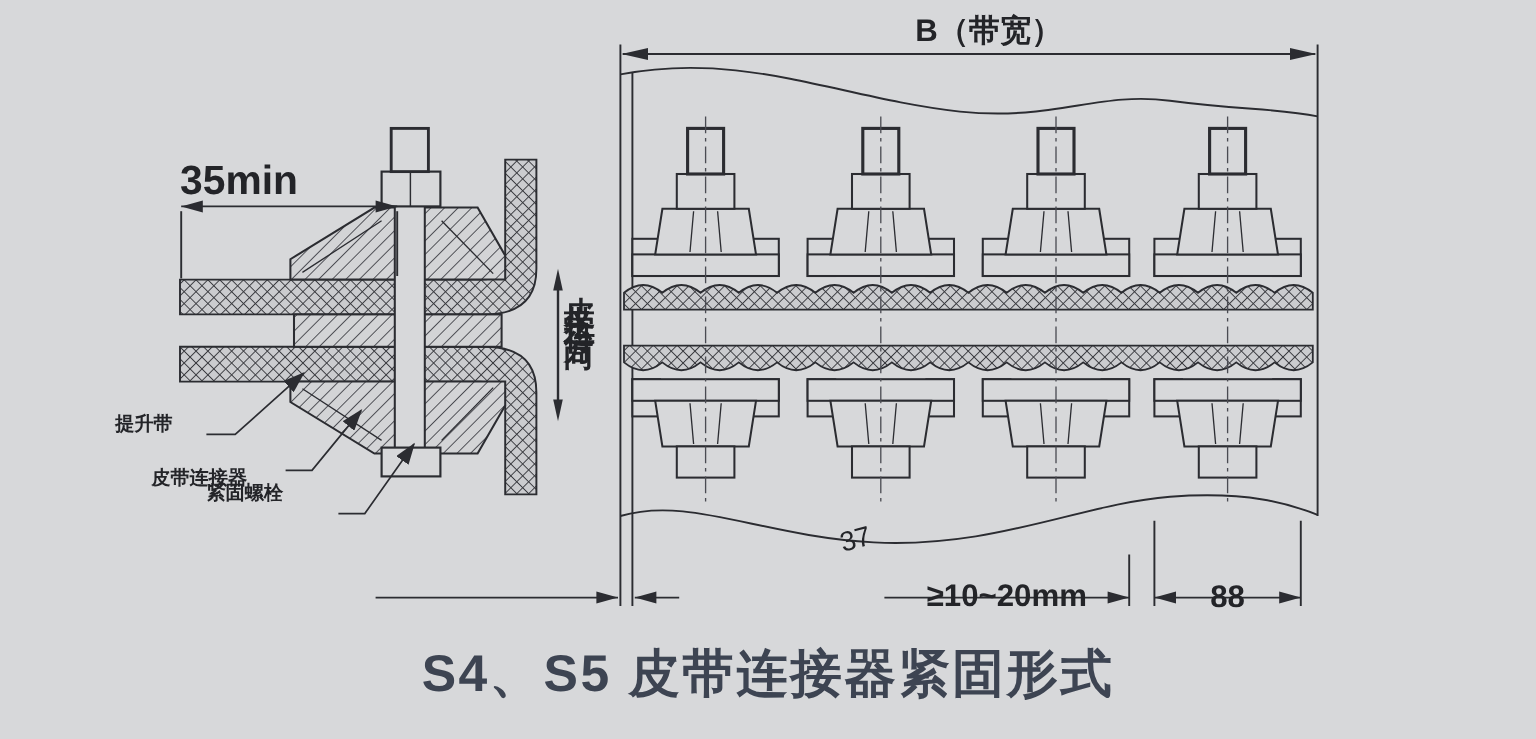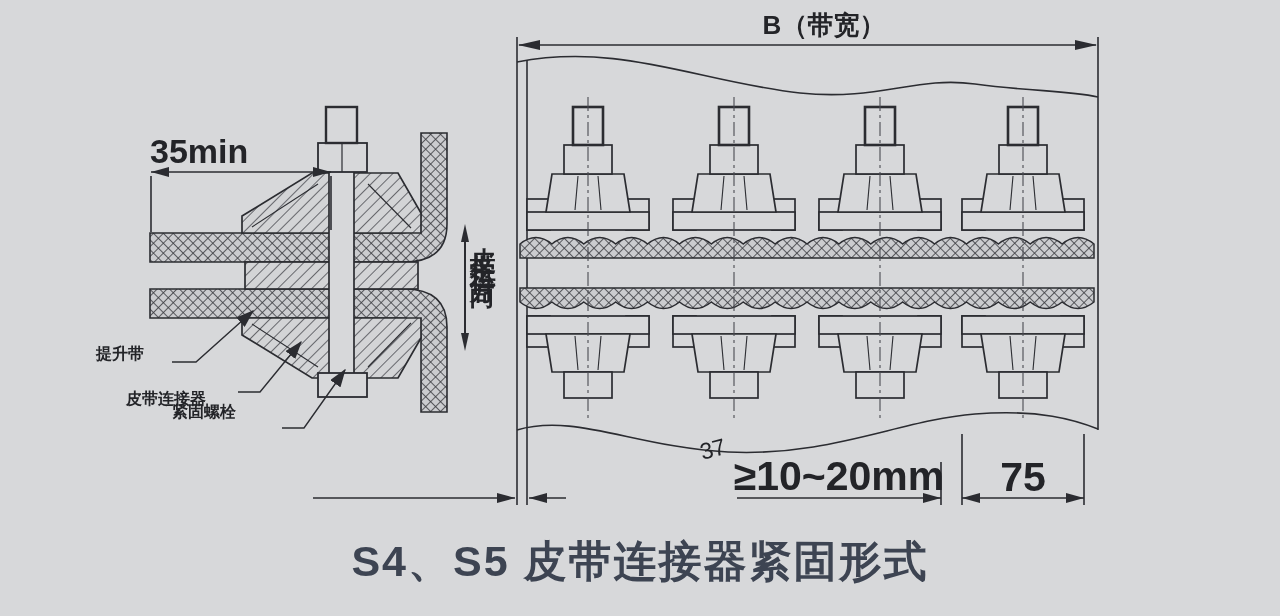--- a/index.html
+++ b/index.html
@@ -9,21 +9,21 @@
   body{background:#c9cacc;font-family:"Liberation Sans", sans-serif;}
   .stage{
     position:relative;width:1280px;height:616px;background:var(--bg);
     overflow:hidden;
   }
   .stage svg{position:absolute;left:0;top:0;}
   .lbl{
     position:absolute;color:var(--text);font-weight:bold;white-space:nowrap;
     line-height:1.05;font-family:"Liberation Sans", sans-serif;
   }
-  .dim{font-size:41px;}
+  .dim{font-size:26px;margin-top:28px;}
   .cn{font-size:16px;}
   .t-35min{left:150px;top:134px;font-size:34px;}
   .t-B{left:824px;top:12px;font-size:26px;transform:translateX(-50%);}
   .t-dir{
     left:469px;top:227px;font-size:26px;
     writing-mode:vertical-rl;text-orientation:upright;letter-spacing:7px;
   }
   .t-belt{left:96px;top:346px;}
   .t-conn{left:98px;top:391px;margin-left:28px;}
   .t-bolt{left:172px;top:404px;}
@@ -221,16 +221,16 @@
     </g>
   </svg>
 
   <div class="lbl t-35min">35min</div>
   <div class="lbl t-B">B（带宽）</div>
   <div class="lbl t-dir">皮带运行方向</div>
   <div class="lbl cn t-belt">提升带</div>
   <div class="lbl cn t-conn">皮带连接器</div>
   <div class="lbl cn t-bolt">紧固螺栓</div>
   <div class="lbl dim t-10-20">≥10~20mm</div>
-  <div class="lbl dim t-48">75</div>
+  <div class="lbl dim t-48">88</div>
   <div class="lbl t-37">37</div>
   <div class="t-caption">S4、S5 皮带连接器紧固形式</div>
 </div>
 
 </body></html>

